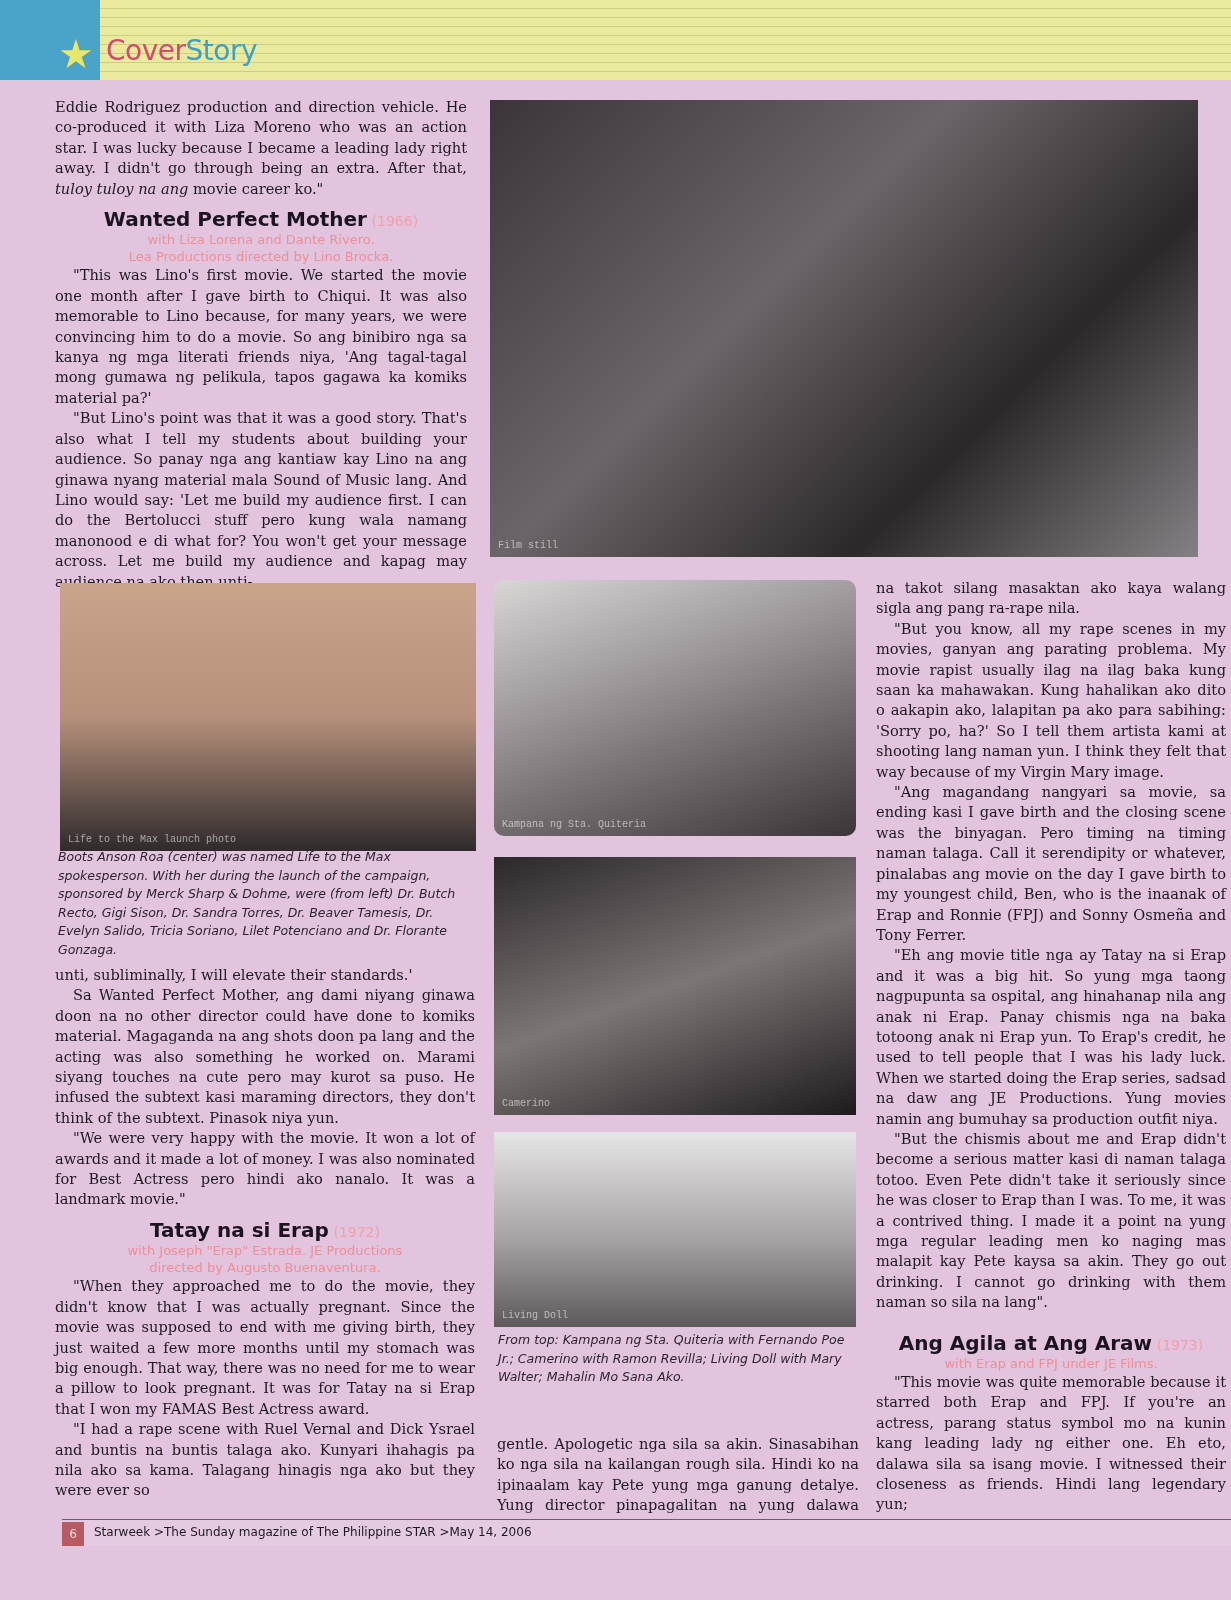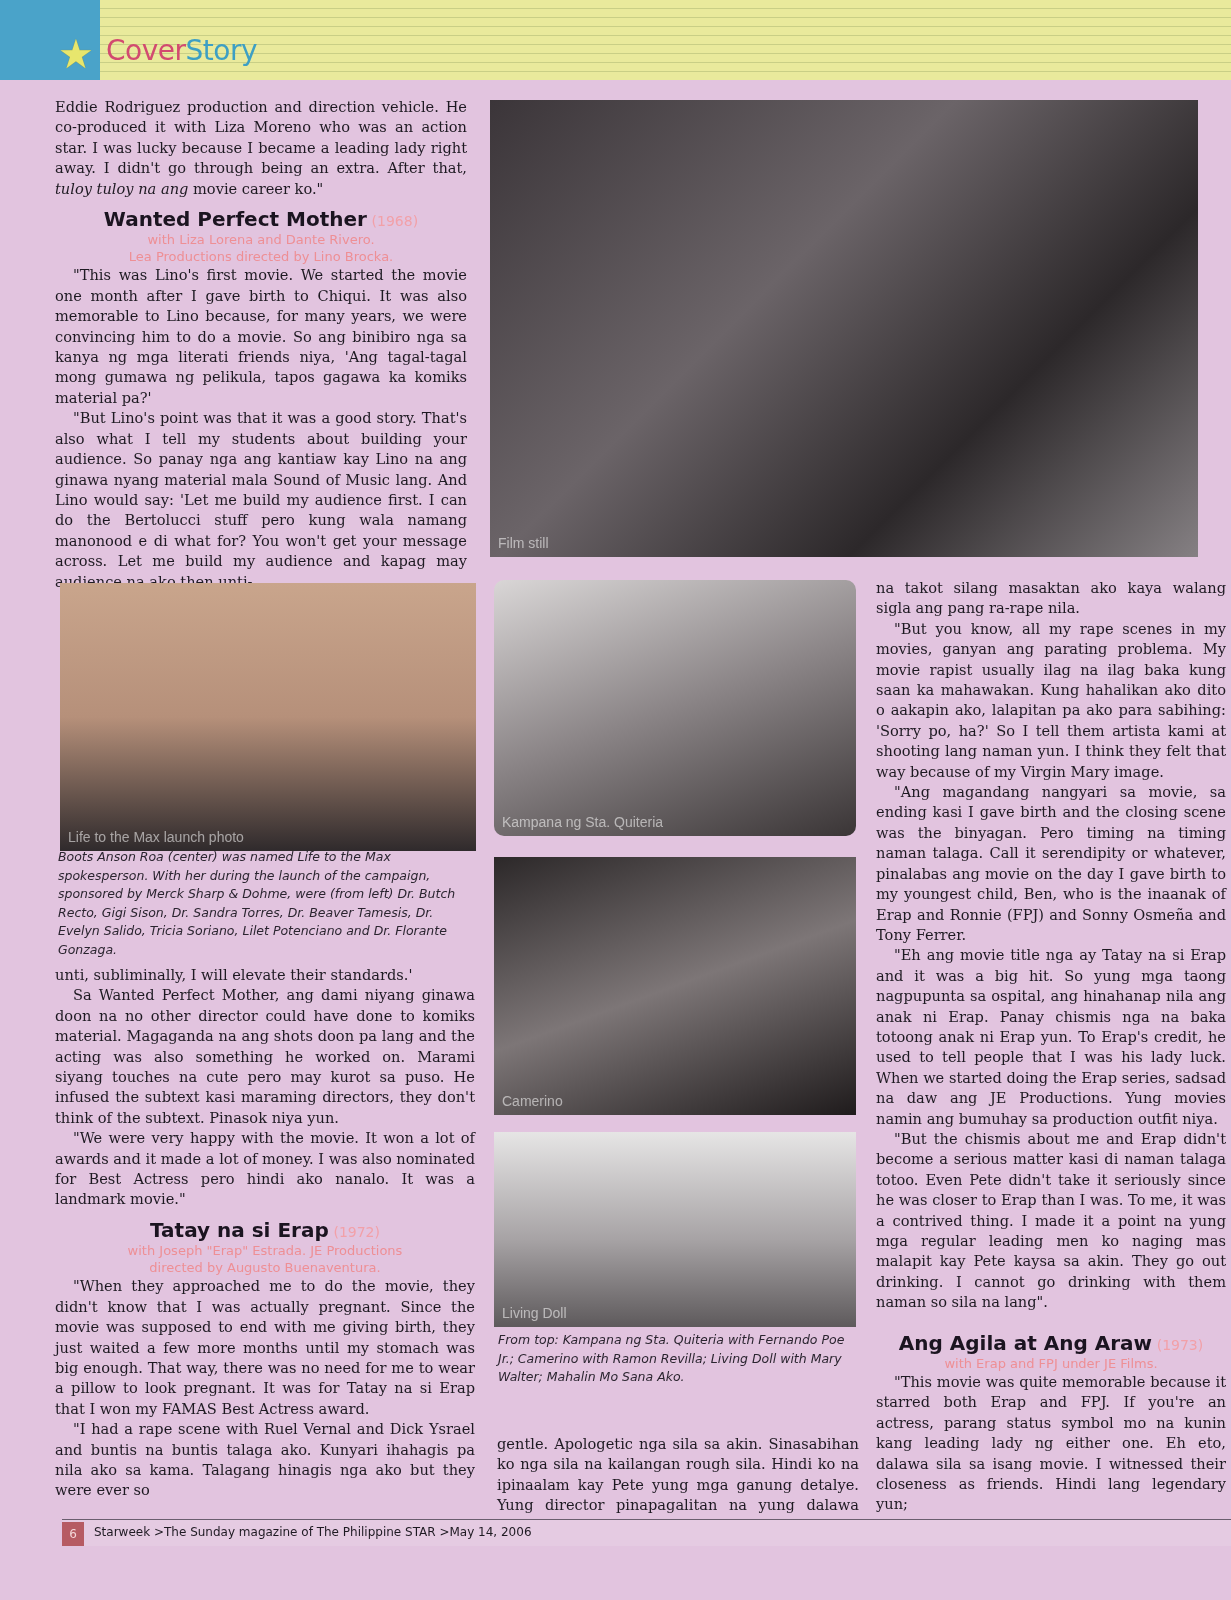--- a/index.html
+++ b/index.html
@@ -16,22 +16,22 @@
   .col { position:absolute; font-size:14.6px; line-height:20.4px; text-align:justify; }
   .col p { margin:0; text-indent:18px; }
   .col p.noindent { text-indent:0; }
   i { font-style:italic; }
   .sub { text-align:center; margin:10px 0 0 0; }
   .sub-title { font-family:"DejaVu Sans", sans-serif; font-weight:bold; font-size:20px; color:#1b1420; }
   .sub-year { font-family:"DejaVu Sans", sans-serif; font-size:14px; color:#f2a0a8; }
   .sub-credit { display:block; font-family:"DejaVu Sans", sans-serif; font-size:13px; line-height:17px;
                 color:#ee8f95; text-align:center; }
   .photo { position:absolute; background:#4a4448; overflow:hidden; }
-  .ph-label { position:absolute; left:8px; bottom:6px; font-family:Liberation Sans, sans-serif;
-              font-size:14px; color:rgba(255,255,255,0.55); }
+  .ph-label { position:absolute; left:8px; bottom:6px; font-family:Liberation Mono, monospace;
+              font-size:10px; color:rgba(255,255,255,0.55); }
   .caption { position:absolute; font-family:"DejaVu Sans", sans-serif; font-style:italic;
              font-size:12.5px; line-height:18.5px; color:#2b2530; }
   .footer { position:absolute; left:62px; top:1519px; width:1169px; height:26px; border-top:1px solid #6a5e6e;
             background:#e5cbe2; }
   .footer-page { position:absolute; left:0; top:2px; width:22px; height:24px; background:#b65b63;
                  color:#f4d7d9; font-family:"DejaVu Sans", sans-serif; font-size:12px; text-align:center; line-height:24px; }
   .footer-text { position:absolute; left:32px; top:5px; font-family:"DejaVu Sans", sans-serif; font-size:12px; color:#1e1a22; }
 </style>
 </head>
 <body>
@@ -45,21 +45,21 @@
 </div>
 
 <div class="photo" style="left:490px;top:100px;width:708px;height:457px;background:linear-gradient(135deg,#3b3539 0%,#6b6468 40%,#2c282a 70%,#858083 100%);">
   <span class="ph-label">Film still</span>
 </div>
 
 <div class="col" style="left:55px;top:97px;width:412px;">
   <p class="noindent"><span>Eddie Rodriguez production and direction vehicle. He co-produced it with Liza Moreno who was an action star. I was lucky because I became a leading lady right away. I didn't go through being an extra. After that, </span><i>tuloy tuloy na ang</i><span> movie career ko."</span></p>
   <div class="sub">
     <span class="sub-title">Wanted Perfect Mother</span>
-    <span class="sub-year">(1968)</span>
+    <span class="sub-year">(1966)</span>
     <span class="sub-credit">with Liza Lorena and Dante Rivero.</span>
     <span class="sub-credit">Lea Productions directed by Lino Brocka.</span>
   </div>
   <p>"This was Lino's first movie. We started the movie one month after I gave birth to Chiqui. It was also memorable to Lino because, for many years, we were convincing him to do a movie. So ang binibiro nga sa kanya ng mga literati friends niya, 'Ang tagal-tagal mong gumawa ng pelikula, tapos gagawa ka komiks material pa?'</p>
   <p>"But Lino's point was that it was a good story. That's also what I tell my students about building your audience. So panay nga ang kantiaw kay Lino na ang ginawa nyang material mala Sound of Music lang. And Lino would say: 'Let me build my audience first. I can do the Bertolucci stuff pero kung wala namang manonood e di what for? You won't get your message across. Let me build my audience and kapag may audience na ako then unti-</p>
 </div>
 
 <div class="photo" style="left:60px;top:583px;width:416px;height:268px;background:linear-gradient(to bottom,#c9a58c 0%,#b6907a 50%,#2f2a2c 100%);">
   <span class="ph-label">Life to the Max launch photo</span>
 </div>

